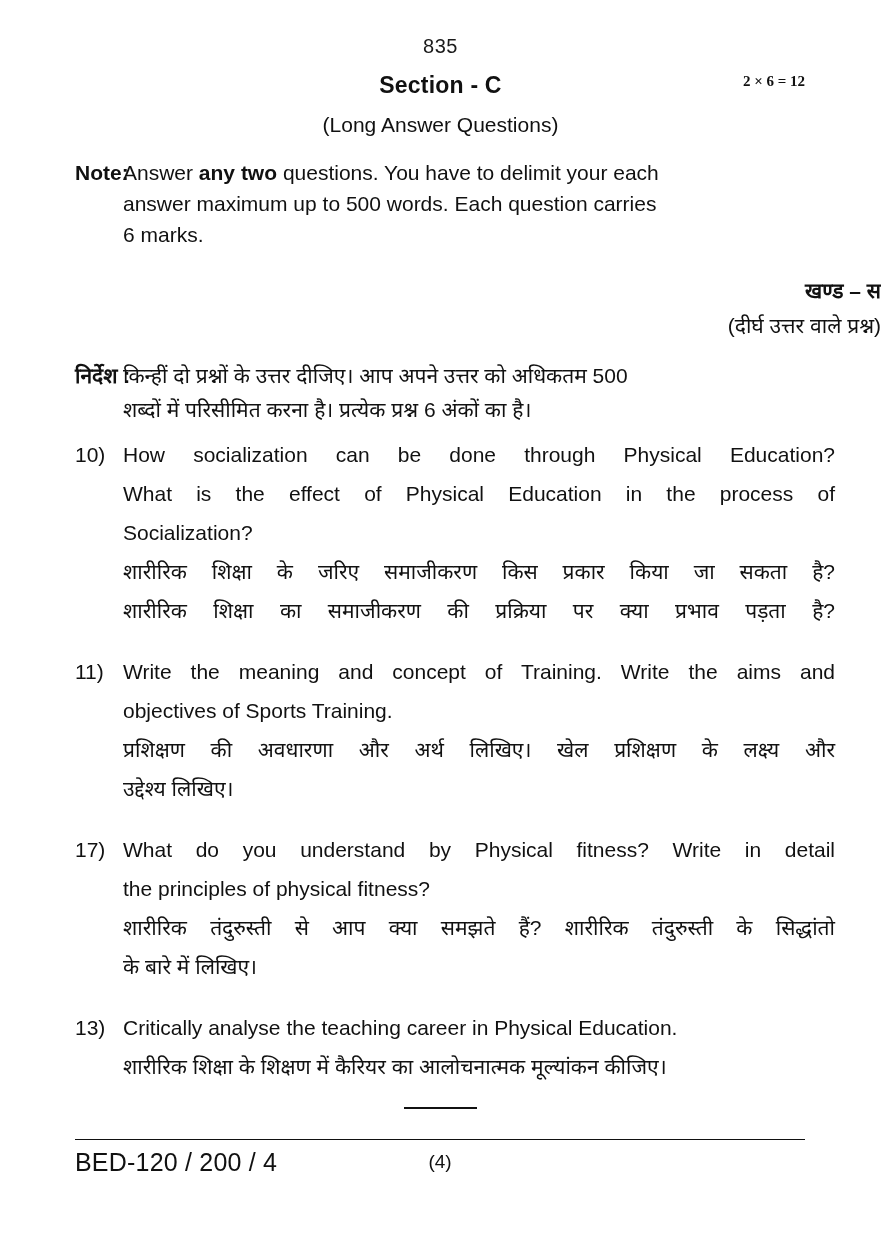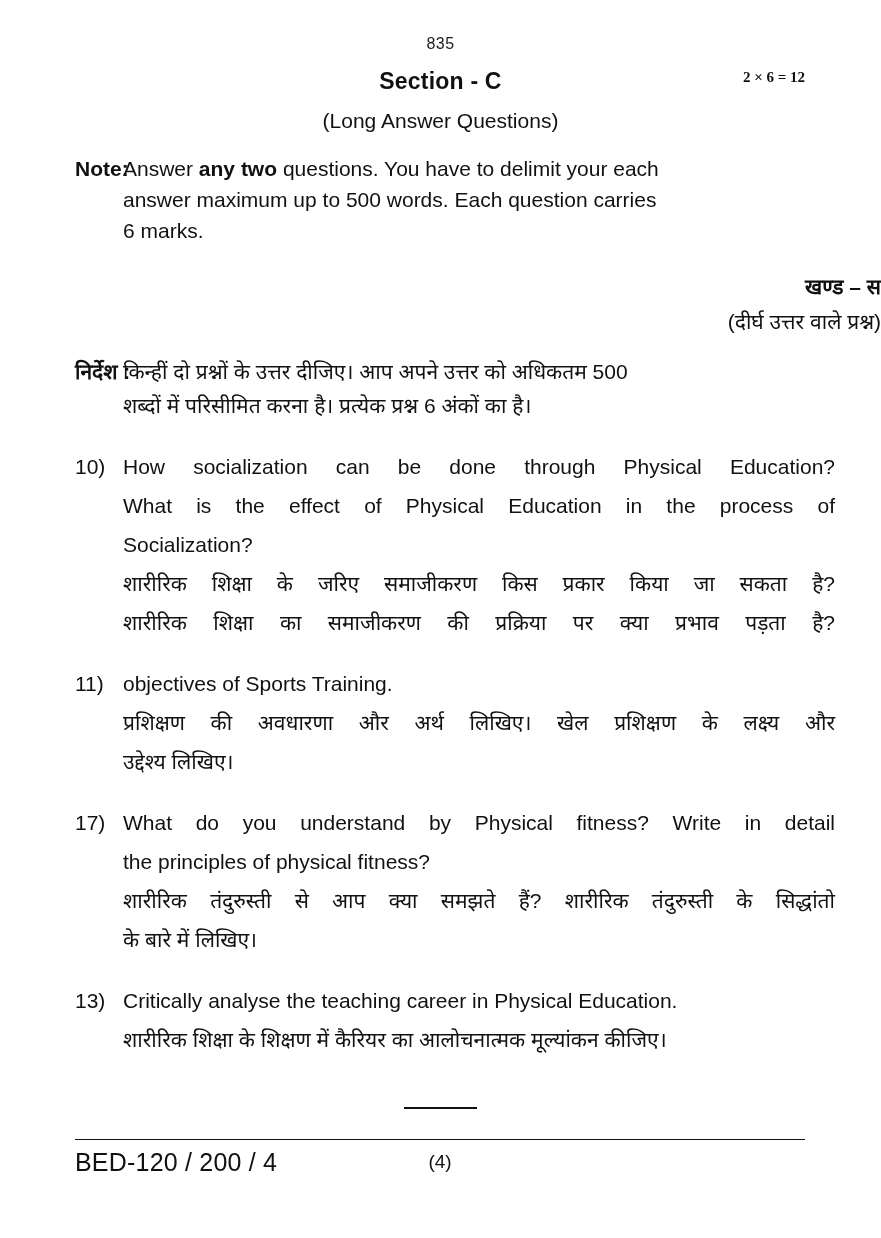--- a/index.html
+++ b/index.html
@@ -19,21 +19,21 @@
     position: relative;
     width: 881px;
     height: 1238px;
     box-sizing: border-box;
     padding: 0;
   }
 
   
   .page-number-top {
     text-align: center;
-    font-size: 16px;
+    font-size: 20px;
     letter-spacing: 0.5px;
     padding-top: 36px;
     line-height: 1;
     color: #1b1b1b;
   }
 
   
   .section-head-row {
     position: relative;
     margin-top: 18px;
@@ -118,21 +118,21 @@
     position: absolute;
     left: 0;
     top: 0;
     font-weight: bold;
     font-size: 21px;
     white-space: nowrap;
   }
 
   
   .questions {
-    margin-top: 24px;
+    margin-top: 8px;
     padding-left: 75px;
     padding-right: 46px;
   }
   .question {
     position: relative;
     padding-left: 48px;
     margin-bottom: 20px;
   }
   .q-num {
     position: absolute;
@@ -248,20 +248,21 @@
       <span class="q-num">10)</span>
       <div class="q-en q-justify">How socialization can be done through Physical Education?</div>
       <div class="q-en q-justify">What is the effect of Physical Education in the process of</div>
       <div class="q-en">Socialization?</div>
       <div class="q-hi hindi q-justify">शारीरिक शिक्षा के जरिए समाजीकरण किस प्रकार किया जा सकता है?</div>
       <div class="q-hi hindi q-justify">शारीरिक शिक्षा का समाजीकरण की प्रक्रिया पर क्या प्रभाव पड़ता है?</div>
     </div>
 
     <div class="question" style="margin-bottom:22px;">
       <span class="q-num">11)</span>
+      <div class="q-en q-justify">Write the meaning and concept of Training. Write the aims and</div>
       <div class="q-en">objectives of Sports Training.</div>
       <div class="q-hi hindi q-justify">प्रशिक्षण की अवधारणा और अर्थ लिखिए। खेल प्रशिक्षण के लक्ष्य और</div>
       <div class="q-hi hindi">उद्देश्य लिखिए।</div>
     </div>
 
     <div class="question" style="margin-bottom:22px;">
       <span class="q-num">17)</span>
       <div class="q-en q-justify">What do you understand by Physical fitness? Write in detail</div>
       <div class="q-en">the principles of physical fitness?</div>
       <div class="q-hi hindi q-justify">शारीरिक तंदुरुस्ती से आप क्या समझते हैं? शारीरिक तंदुरुस्ती के सिद्धांतो</div>

